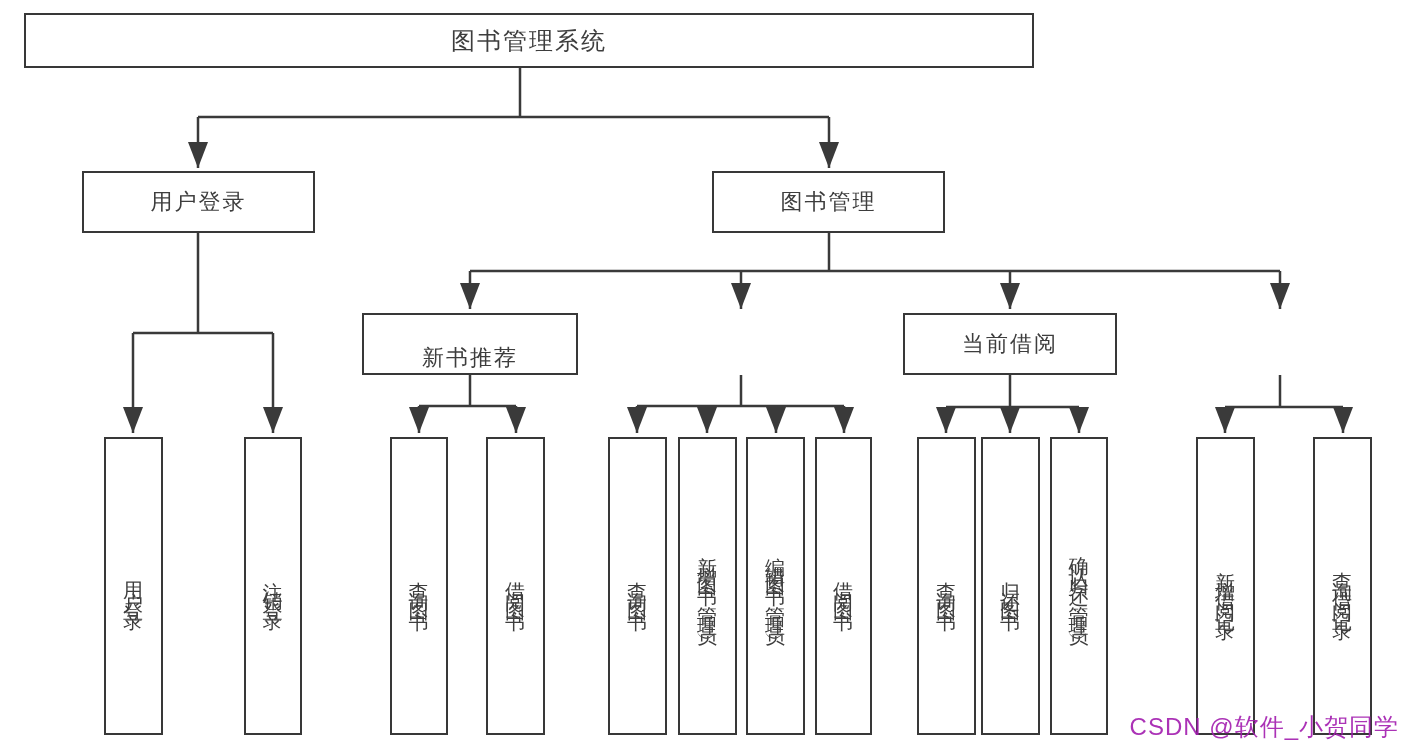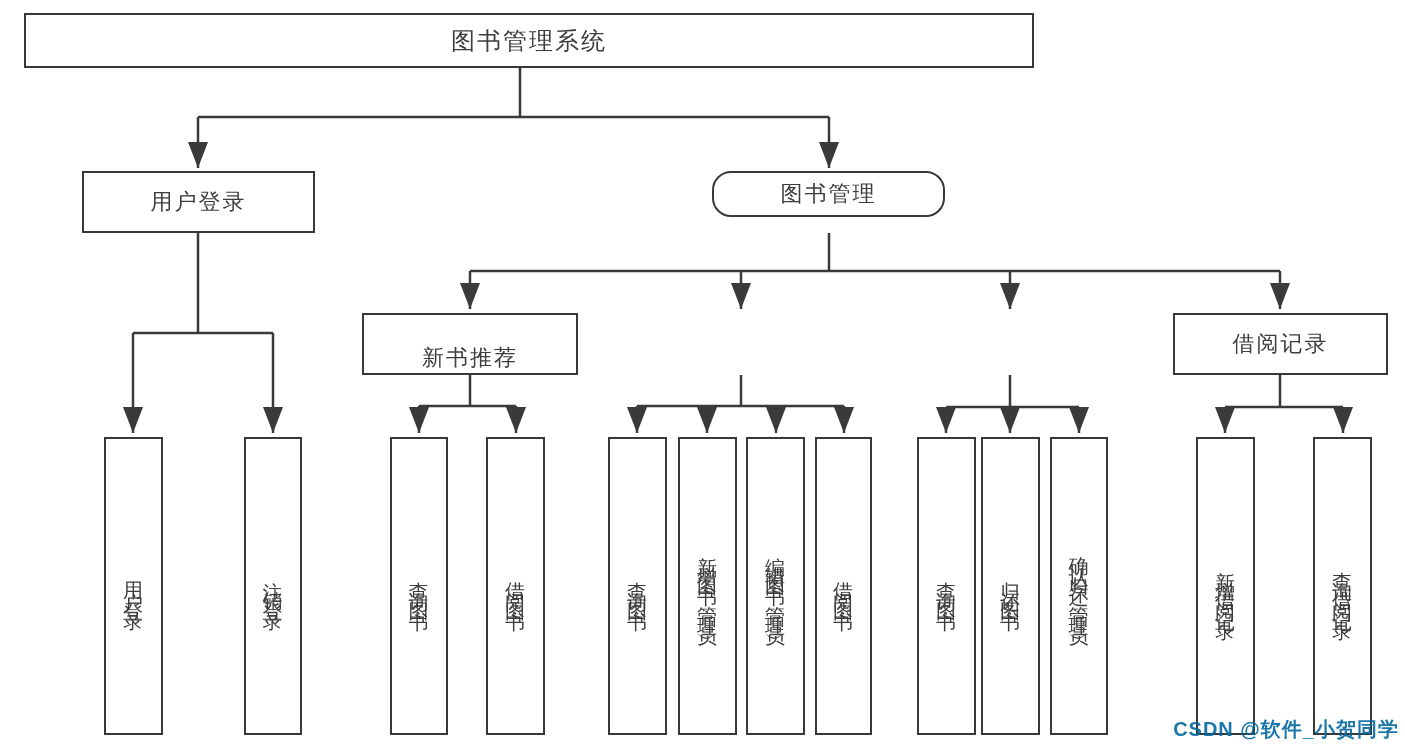--- a/index.html
+++ b/index.html
@@ -13,26 +13,26 @@
     border:2.5px solid #383838; display:flex; align-items:center; justify-content:center;
   }
   .h-label { color:#3d3d3d; font-size:22px; letter-spacing:2px; white-space:nowrap; }
   .root-size { font-size:24px; }
   .v-label {
     writing-mode:vertical-rl; text-orientation:mixed;
     color:#3d3d3d; font-size:20px; letter-spacing:10px; line-height:1;
   }
   .watermark {
     position:absolute; right:6px; bottom:4px; z-index:5;
-    color:#0369a1; font-size:20px; letter-spacing:1px; opacity:.9; white-space:nowrap;font-weight:bold;
+    color:#a21caf; font-size:24px; letter-spacing:1px; opacity:.9; white-space:nowrap;
   }
   
   .n-root  { left:12px;  top:13px;  width:1010px; height:55px;margin-left:12px; }
   .n-l2a   { left:82px;  top:171px; width:233px; height:62px; }
-  .n-l2b   { left:712px; top:171px; width:233px; height:46px;border-radius:19px; }
+  .n-l2b   { left:712px; top:171px; width:233px; height:62px; }
   .n-l3a   { left:362px; top:313px; width:216px; height:62px;align-items:flex-end; }
   .n-l3b   { left:633px; top:313px; width:217px; height:62px; }
   .n-l3c   { left:903px; top:313px; width:214px; height:62px; }
   .n-l3d   { left:1173px;top:313px; width:215px; height:62px; }
   .leaf    { top:437px; height:298px; }
   .f1  { left:104px;  width:59px; }
   .f2  { left:244px;  width:58px; }
   .f3  { left:390px;  width:58px; }
   .f4  { left:486px;  width:59px; }
   .f5  { left:608px;  width:59px; }
@@ -100,22 +100,22 @@
   <div class="box n-l2a">
     <span class="h-label">用户登录</span>
   </div>
   <div class="box n-l2b">
     <span class="h-label">图书管理</span>
   </div>
 
   <div class="box n-l3a">
     <span class="h-label">新书推荐</span>
   </div>
-  <div class="box n-l3d">
-    <span class="h-label">借阅记录</span>
+  <div class="box n-l3c">
+    <span class="h-label">当前借阅</span>
   </div>
 
   <div class="box leaf f1">
     <span class="v-label">用户登录</span>
   </div>
   <div class="box leaf f2">
     <span class="v-label">注销登录</span>
   </div>
   <div class="box leaf f3">
     <span class="v-label">查询图书</span>

